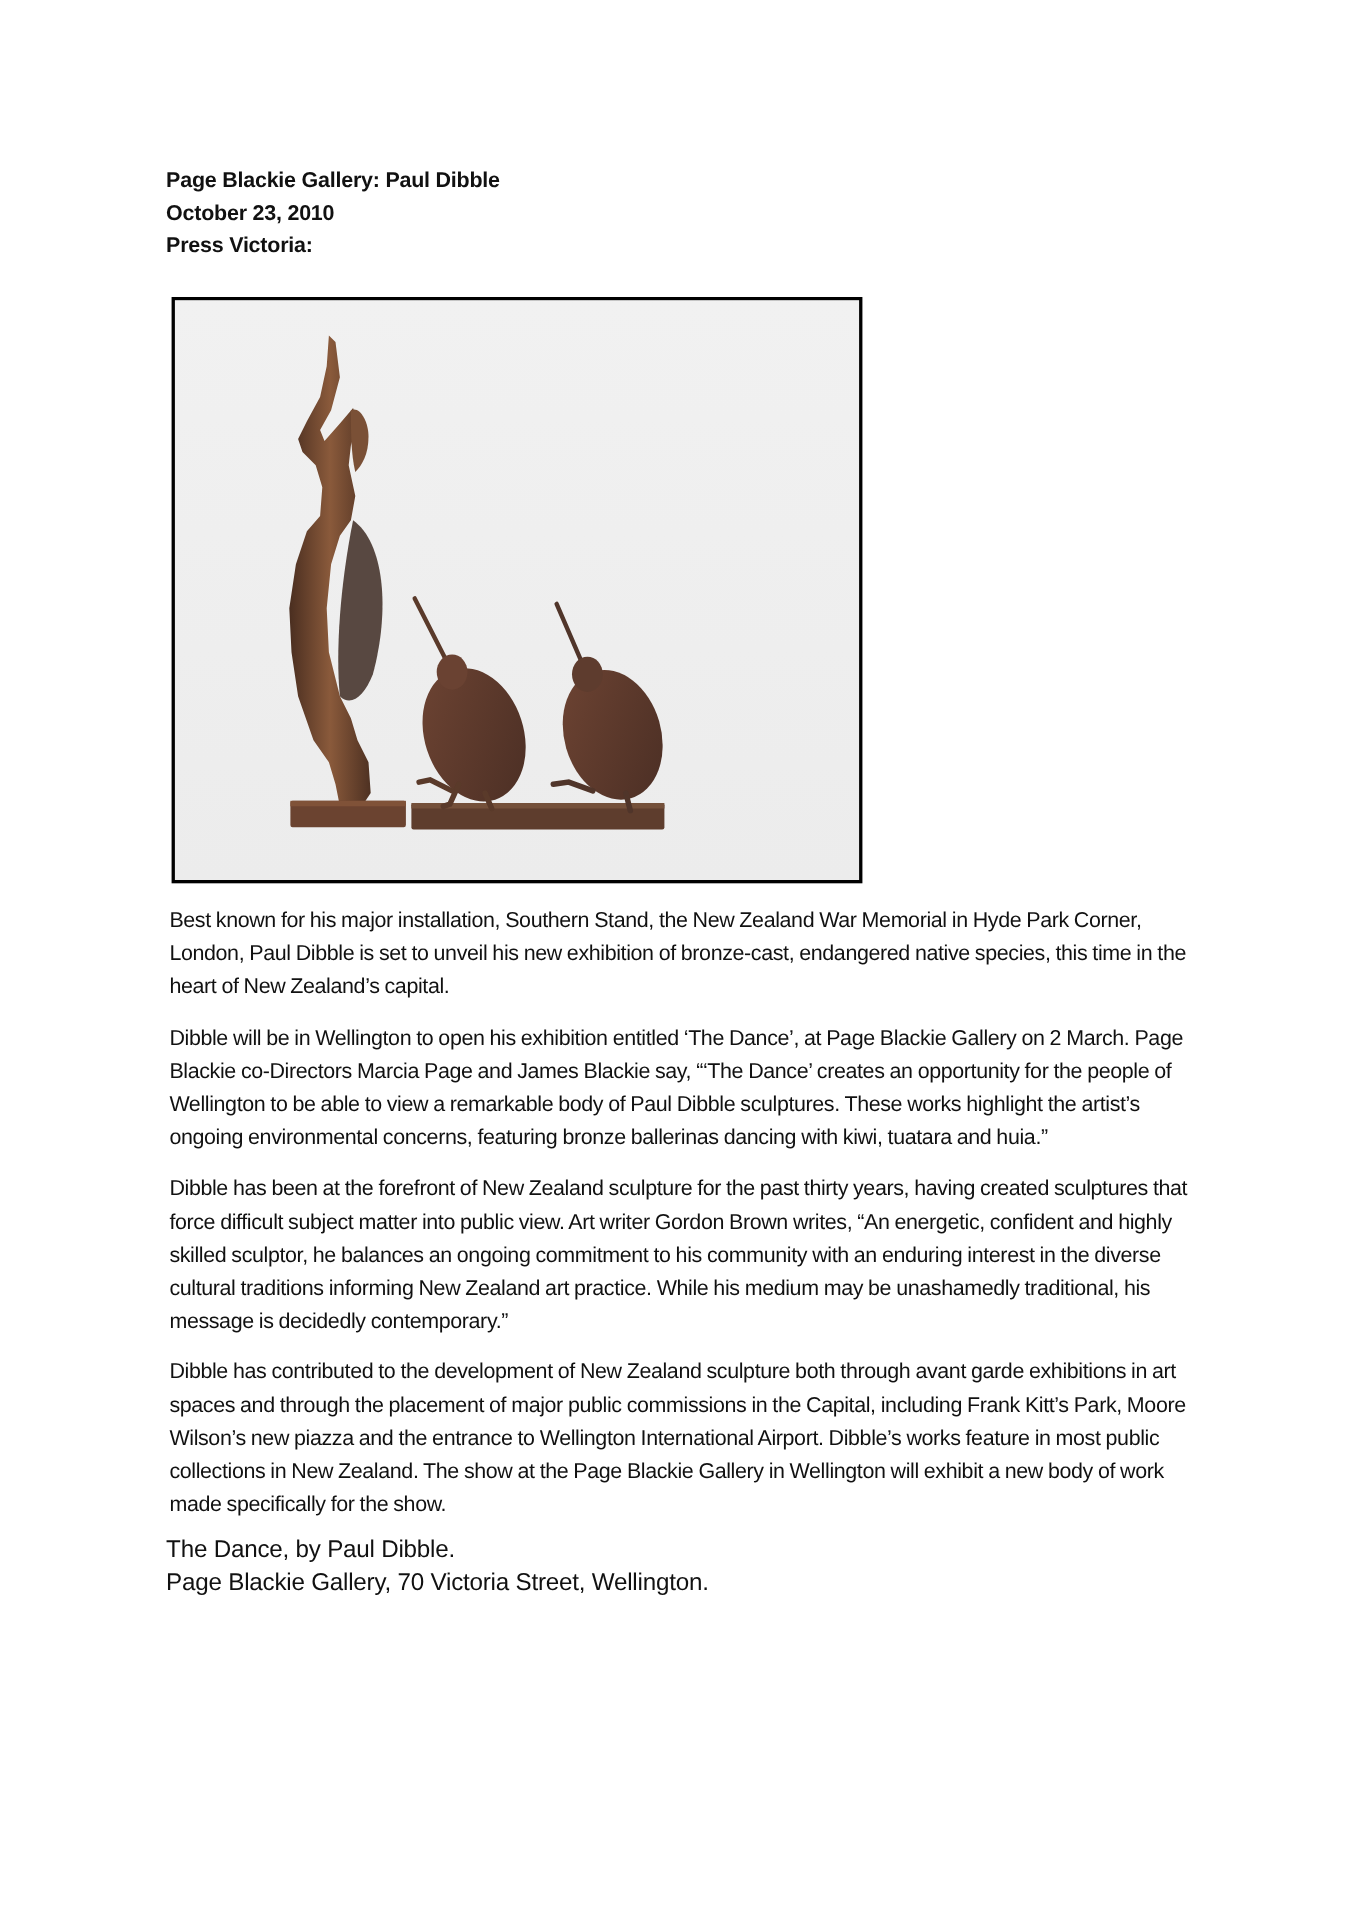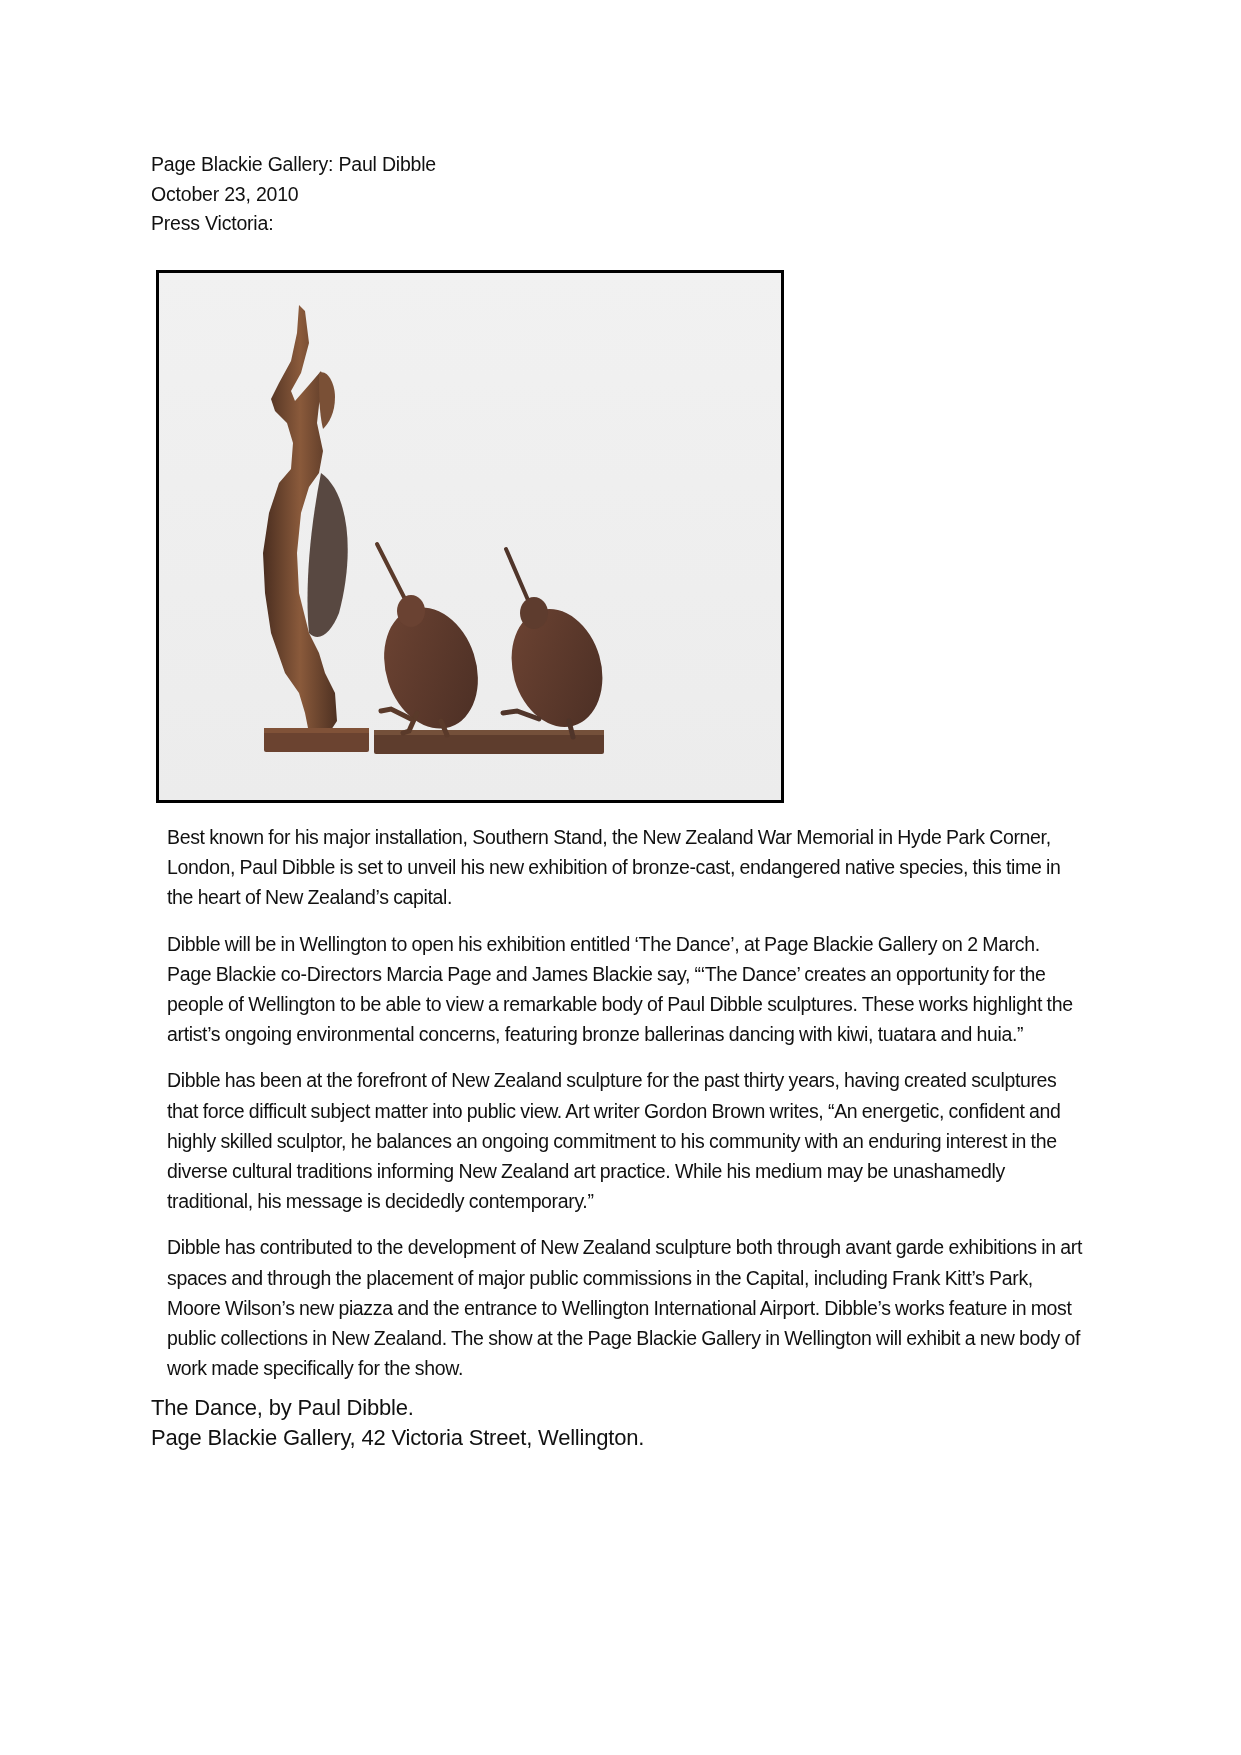--- a/index.html
+++ b/index.html
@@ -22,20 +22,21 @@
       width: 935px;
     }
     .header {
       position: absolute;
       top: 150px;
       left: 0;
       font-size: 19.5px;
       line-height: 29.5px;
       letter-spacing: -0.2px;
       white-space: nowrap;
+      font-weight: bold;
     }
     .header div { height: 29.5px; }
     .figure {
       position: absolute;
       left: 5px;
       top: 270px;
       width: 622px;
       height: 527px;
       border: 3px solid #000000;
       background: #efefef;
@@ -46,21 +47,21 @@
       position: absolute;
       top: 822px;
       left: 0;
       width: 935px;
       font-size: 19.5px;
       line-height: 30.2px;
       letter-spacing: -0.35px;
       word-spacing: -0.5px;
     }
     .body p {
-      margin: 0 0 16px 16px;
+      margin: 0 0 16px 3px;
     }
     .footer {
       position: absolute;
       top: 1393px;
       left: 0;
       font-size: 22px;
       line-height: 29.5px;
       letter-spacing: -0.2px;
       white-space: nowrap;
     }
@@ -126,16 +127,16 @@
 
   <div class="body">
     <p>Best known for his major installation, Southern Stand, the New Zealand War Memorial in Hyde Park Corner, London, Paul Dibble is set to unveil his new exhibition of bronze-cast, endangered native species, this time in the heart of New Zealand’s capital.</p>
     <p>Dibble will be in Wellington to open his exhibition entitled ‘The Dance’, at Page Blackie Gallery on 2 March. Page Blackie co-Directors Marcia Page and James Blackie say, “‘The Dance’ creates an opportunity for the people of Wellington to be able to view a remarkable body of Paul Dibble sculptures. These works highlight the artist’s ongoing environmental concerns, featuring bronze ballerinas dancing with kiwi, tuatara and huia.”</p>
     <p>Dibble has been at the forefront of New Zealand sculpture for the past thirty years, having created sculptures that force difficult subject matter into public view. Art writer Gordon Brown writes, “An energetic, confident and highly skilled sculptor, he balances an ongoing commitment to his community with an enduring interest in the diverse cultural traditions informing New Zealand art practice. While his medium may be unashamedly traditional, his message is decidedly contemporary.”</p>
     <p>Dibble has contributed to the development of New Zealand sculpture both through avant garde exhibitions in art spaces and through the placement of major public commissions in the Capital, including Frank Kitt’s Park, Moore Wilson’s new piazza and the entrance to Wellington International Airport. Dibble’s works feature in most public collections in New Zealand. The show at the Page Blackie Gallery in Wellington will exhibit a new body of work made specifically for the show.</p>
   </div>
 
   <div class="footer">
     <div>The Dance, by Paul Dibble.</div>
-    <div>Page Blackie Gallery, 42 Victoria Street, Wellington.</div>
+    <div>Page Blackie Gallery, 70 Victoria Street, Wellington.</div>
   </div>
 
 </div>
 
 </body></html>

